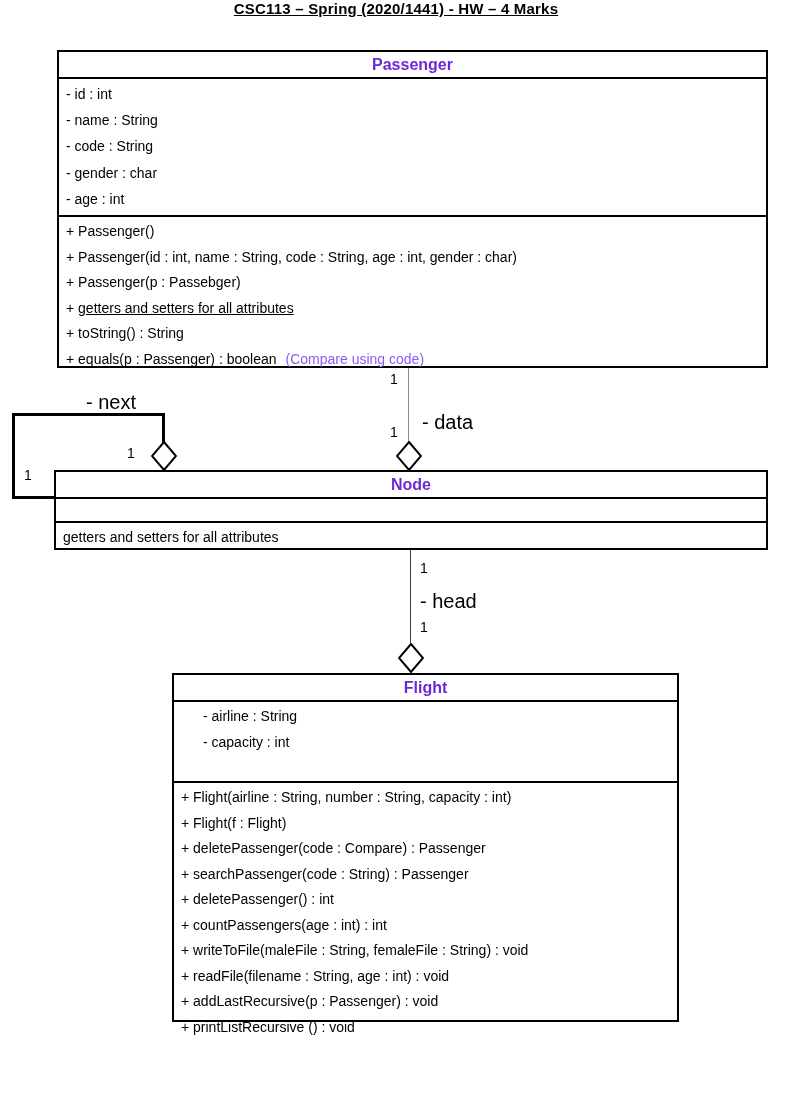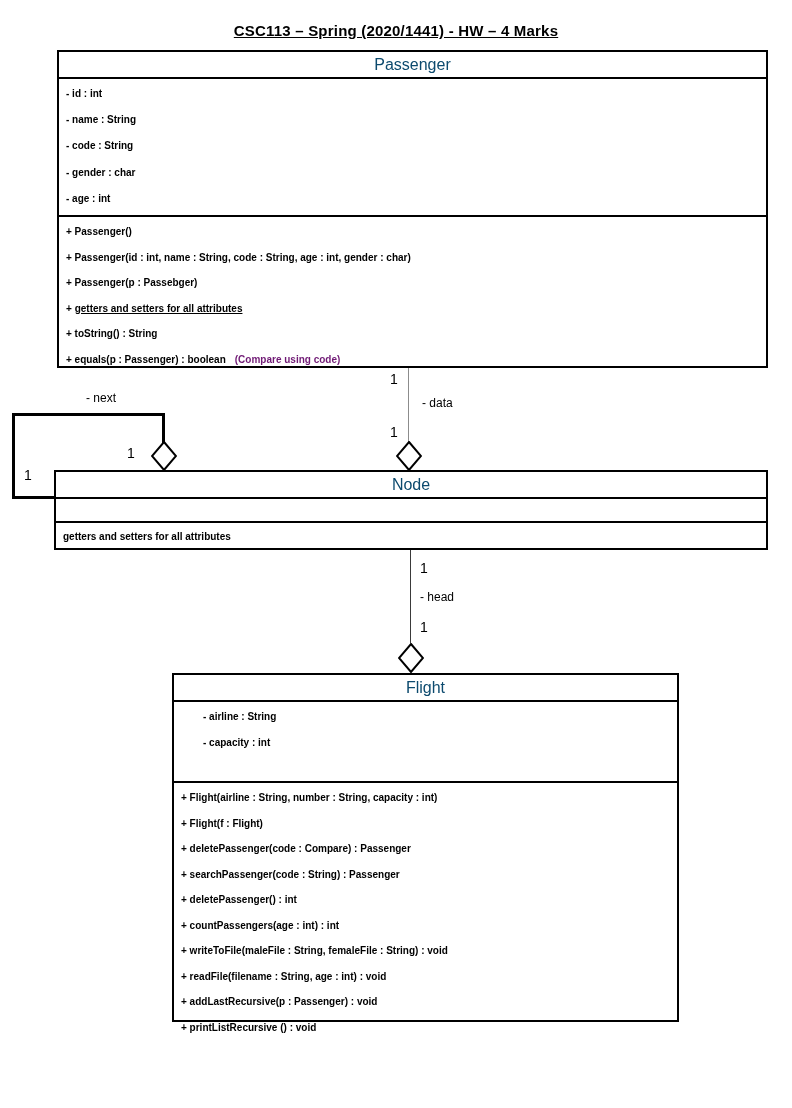--- a/index.html
+++ b/index.html
@@ -1,49 +1,49 @@
 <!DOCTYPE html>
 <html><head>
 <meta charset="utf-8">
 <style>
   html,body{margin:0;padding:0;background:#fff;}
   .canvas{
     position:relative;width:792px;height:1108px;background:#ffffff;
     font-family:"Liberation Sans",sans-serif;color:#000;overflow:hidden;
   }
   .page-title{
-    position:absolute;left:0;top:22px;width:100%;text-align:center;
+    position:absolute;left:0;top:0;width:100%;text-align:center;
     font-size:15px;font-weight:bold;text-decoration:underline;letter-spacing:.2px;
   }
   .uml-box{
     position:absolute;background:#fff;border:2px solid #000;box-sizing:border-box;
   }
   .uml-header{
     line-height:25px;border-bottom:2px solid #000;text-align:center;
-    font-size:16px;font-weight:normal;color:#0c4a6e;
+    font-size:16px;font-weight:bold;color:#6d28d9;
   }
   .uml-section{border-bottom:2px solid #000;padding:2px 0 1px 7px;}
   .uml-section.last{border-bottom:none;}
-  .row{font-size:10px;font-weight:bold;white-space:nowrap;}
+  .row{font-size:14px;font-weight:normal;white-space:nowrap;}
   .p-attr .row{line-height:26.2px;}
   .p-meth .row{line-height:25.6px;}
   .f-attr .row{line-height:25.8px;margin-left:22px;}
   .f-meth .row{line-height:25.5px;}
   .n-meth .row{line-height:24px;}
   .ul{text-decoration:underline;}
-  .red-note{color:#701a75;margin-left:9px;}
+  .red-note{color:#8b5cf6;margin-left:9px;}
   .rel-line{position:absolute;}
   .line-data{left:408px;top:368px;width:1px;height:74px;background:#8c8c8c;}
   .line-head{left:410px;top:550px;width:1px;height:93px;background:#3a3a3a;}
   .next-top{left:12px;top:413px;width:153px;height:3px;background:#000;}
   .next-left{left:12px;top:413px;width:3px;height:86px;background:#000;}
   .next-bottom{left:12px;top:496px;width:44px;height:3px;background:#000;}
   .next-right{left:162px;top:413px;width:3px;height:32px;background:#000;}
   .diamond{position:absolute;width:26px;height:30px;}
-  .rel-label{position:absolute;font-size:12px;font-weight:400;white-space:nowrap;}
+  .rel-label{position:absolute;font-size:20px;font-weight:400;white-space:nowrap;}
   .mult{position:absolute;font-size:14px;font-weight:400;}
 </style>
 </head>
 <body>
 
 <div class="canvas">
 
   <div class="page-title">CSC113 – Spring (2020/1441) - HW – 4 Marks</div>
 
   <div class="uml-box" style="left:57px;top:50px;width:711px;height:318px;">
@@ -60,21 +60,21 @@
       <div class="row">+ Passenger(id : int, name : String, code : String, age : int, gender : char)</div>
       <div class="row">+ Passenger(p : Passebger)</div>
       <div class="row"><span>+ </span><span class="ul">getters and setters for all attributes</span></div>
       <div class="row">+ toString() : String</div>
       <div class="row"><span>+ equals(p : Passenger) : boolean</span><span class="red-note">(Compare using code)</span></div>
     </div>
   </div>
 
   <div class="rel-line line-data"></div>
   <div class="mult" style="left:390px;top:371px;">1</div>
-  <div class="rel-label" style="left:422px;top:396px;">- data</div>
+  <div class="rel-label" style="left:422px;top:411px;">- data</div>
   <div class="mult" style="left:390px;top:424px;">1</div>
   <div class="diamond" style="left:396px;top:441px;">
     <svg width="26" height="30" viewBox="0 0 26 30">
         <polygon points="13,1 25,15 13,29 1,15" fill="#ffffff" stroke="#000000" stroke-width="2"></polygon>
       </svg>
   </div>
 
   <div class="rel-line next-top"></div>
   <div class="rel-line next-left"></div>
   <div class="rel-line next-bottom"></div>

